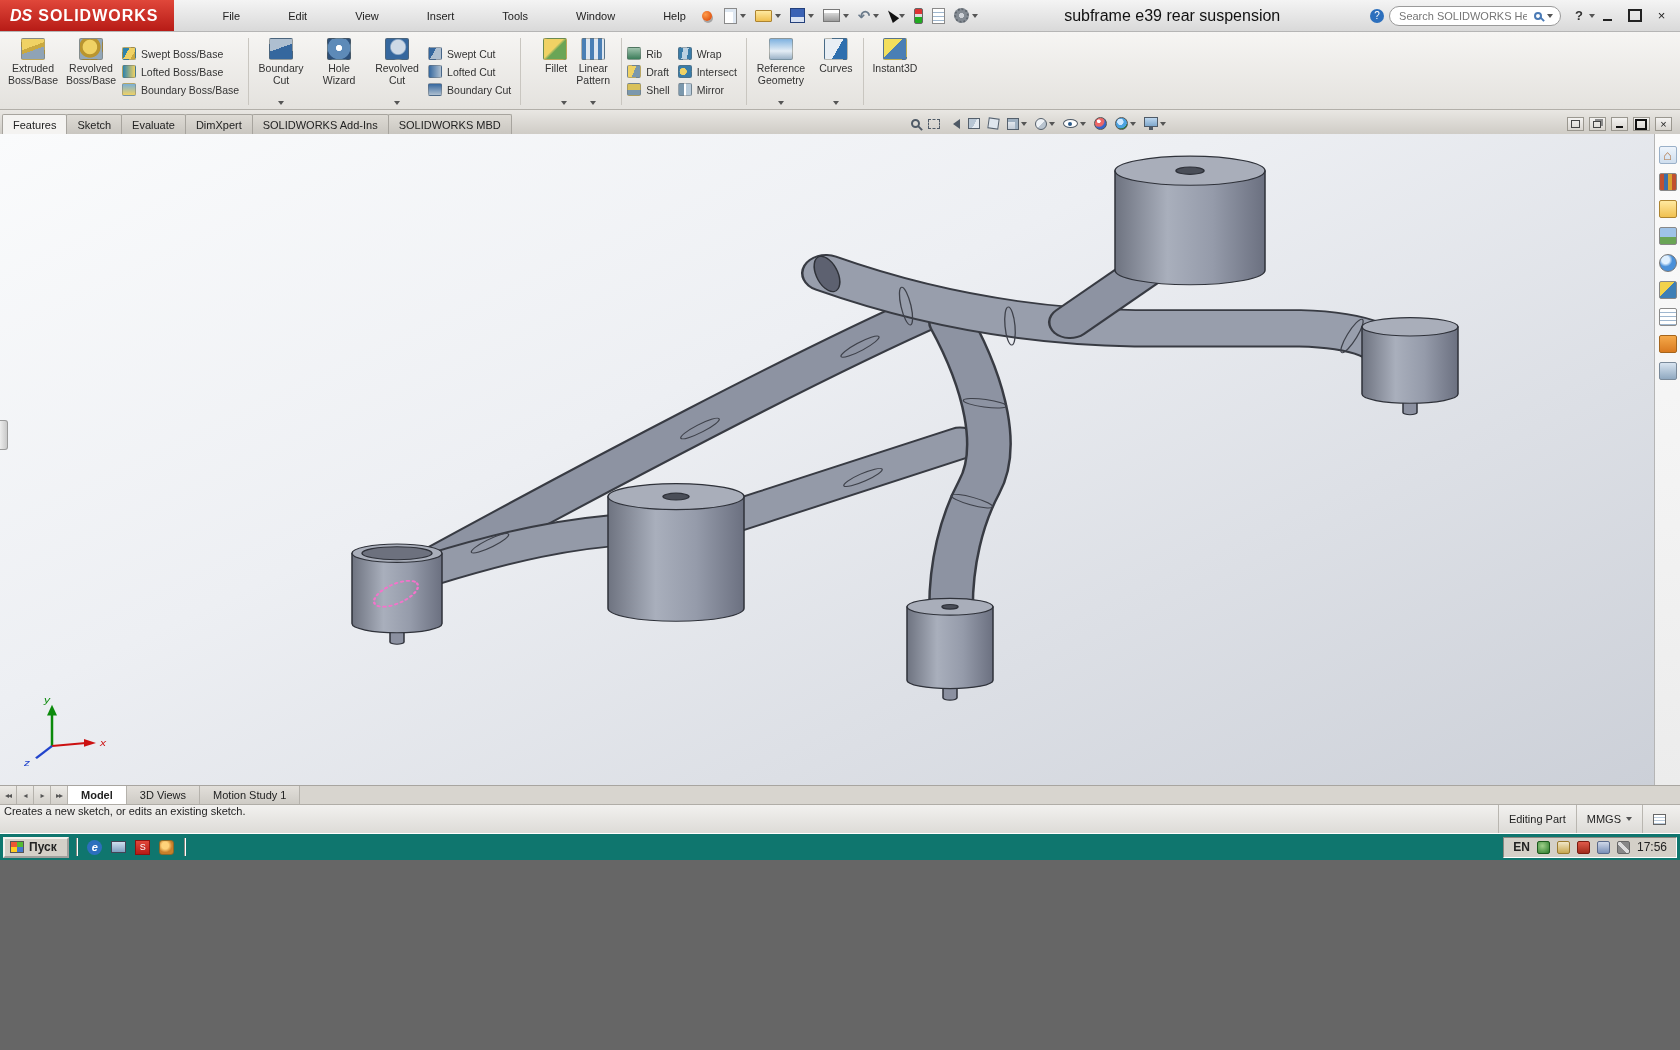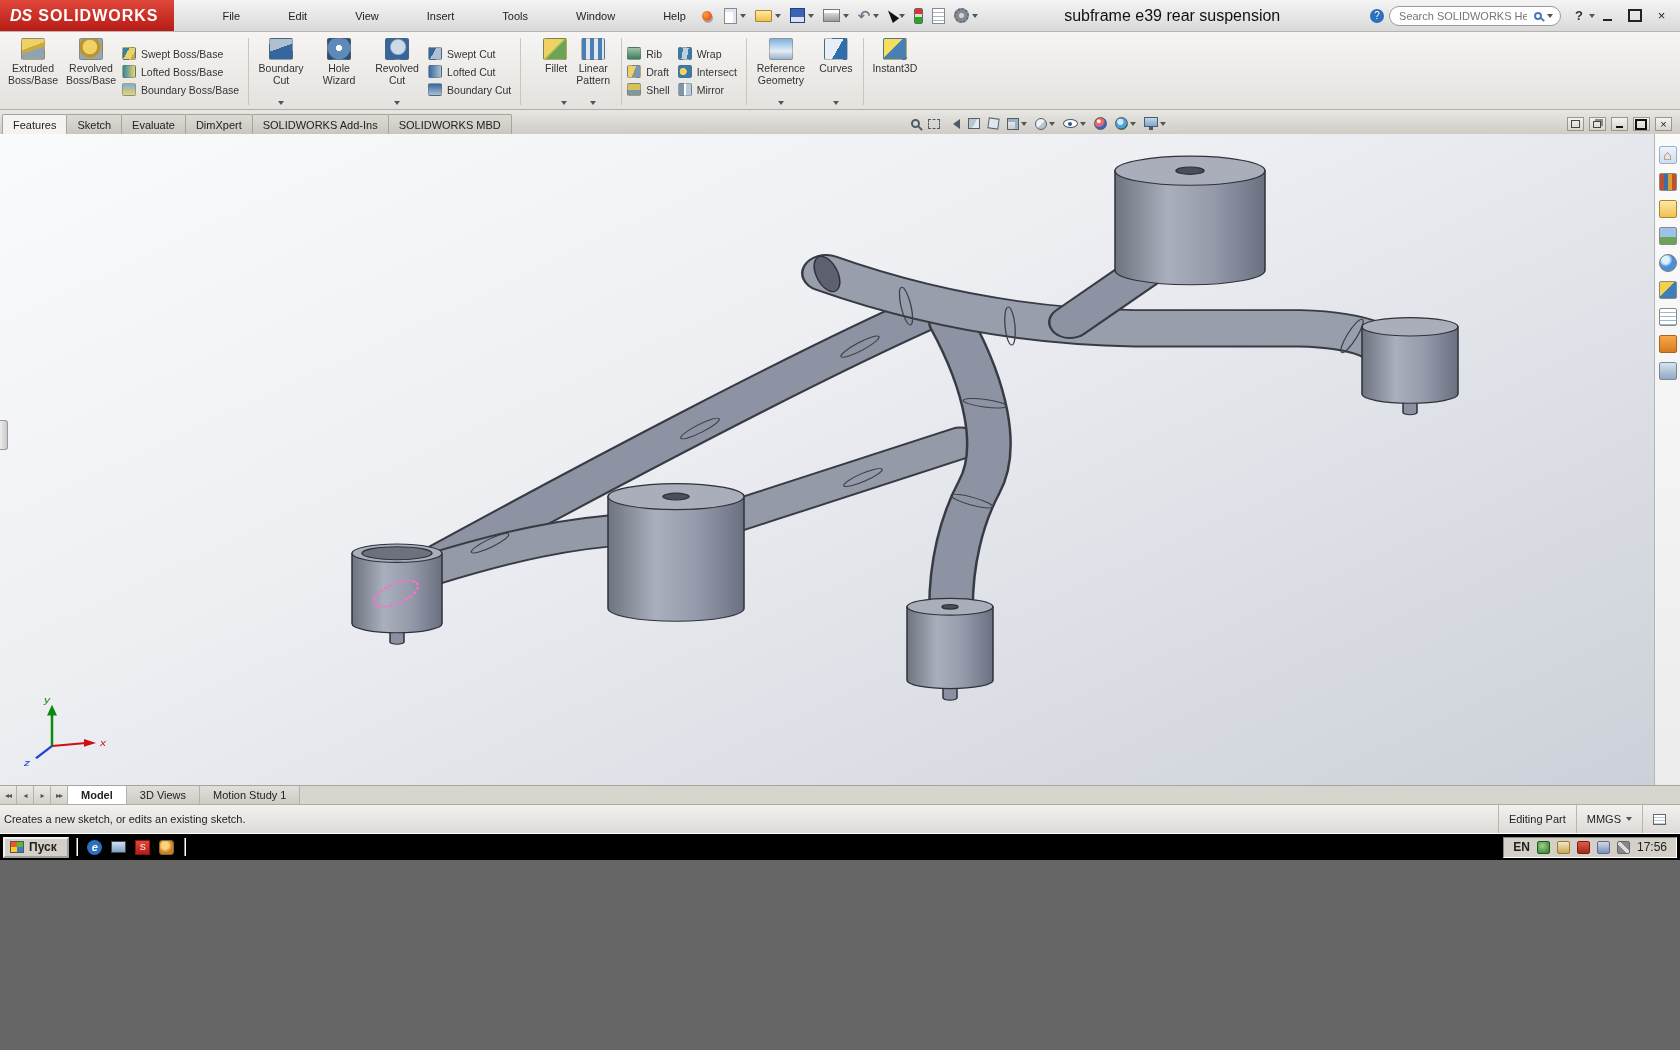--- a/index.html
+++ b/index.html
@@ -117,27 +117,27 @@
   .tp-forum{background:linear-gradient(#f5a94a,#d97a20);border:1px solid #a5651c;}
   .tp-docmgr{background:linear-gradient(#d8e4f0,#8fa8c0);border:1px solid #7a8a9a;}
 
   
   .doctabs{flex:0 0 19px;display:flex;align-items:stretch;background:#d8d5cf;border-top:1px solid #a8a5a0;}
   .nb{width:17px;display:flex;align-items:center;justify-content:center;border-right:1px solid #b5b2ac;color:#555;font-size:8px;background:linear-gradient(#eceae6,#d3d0ca);letter-spacing:-1px;}
   .dtab{padding:2px 13px;display:flex;align-items:center;border-right:1px solid #b5b2ac;background:linear-gradient(#e2dfda,#cecbc5);white-space:nowrap;}
   .dtab.active{background:#fff;font-weight:bold;}
 
   
-  .statusbar{flex:0 0 19px;display:flex;align-items:center;background:linear-gradient(#f2f1ef,#dddbd7);border-top:1px solid #b0ada7;padding:0 4px;}
+  .statusbar{flex:0 0 19px;display:flex;align-items:flex-start;background:linear-gradient(#f2f1ef,#dddbd7);border-top:1px solid #b0ada7;padding:0 4px;}
   .sb-right{margin-left:auto;display:flex;align-items:center;height:100%;}
   .sb-cell{display:flex;align-items:center;gap:5px;padding:8px 10px;border-left:1px solid #b9b6b0;height:100%;}
   .sb-panel{width:13px;height:11px;border:1px solid #666;background:repeating-linear-gradient(#fff 0 2px,#b9cadb 2px 3px);}
 
   
-  .taskbar{flex:0 0 27px;background:#000000;border-top:1px solid #fff;display:flex;align-items:center;padding:2px 3px;gap:4px;font-size:12px;}
+  .taskbar{flex:0 0 27px;background:#0f766e;border-top:1px solid #fff;display:flex;align-items:center;padding:2px 3px;gap:4px;font-size:12px;}
   .start{display:flex;align-items:center;gap:5px;padding:0 10px 0 5px;background:#d4d0c8;border:2px outset #f4f2ee;font-weight:bold;height:21px;}
   .flag{width:14px;height:12px;background:conic-gradient(#5b3 0 25%,#47c 25% 50%,#fc2 50% 75%,#e53 75%);border:1px solid #555;}
   .ql-sep{width:2px;height:18px;border-left:1px solid #8a877f;border-right:1px solid #fff;margin:0 3px;}
   .qlbtn{width:20px;height:20px;display:flex;align-items:center;justify-content:center;}
   .ql-ie{width:15px;height:15px;border-radius:50%;background:#2c6fbd;color:#fff;font-weight:bold;font-style:italic;display:flex;align-items:center;justify-content:center;font-size:11px;}
   .ql-desktop{width:15px;height:12px;border:1.5px solid #445;background:linear-gradient(#cfe0f0,#7fa0c0);}
   .ql-sw{width:15px;height:15px;background:linear-gradient(#e0473a,#b71b16);border:1px solid #8a1410;color:#fff;font-size:9px;display:flex;align-items:center;justify-content:center;}
   .ql-media{width:15px;height:15px;border-radius:3px;background:radial-gradient(circle at 40% 35%,#ffd27a 0 30%,#c87f2a 60%);border:1px solid #8a6a2a;}
   .tray{margin-left:auto;display:flex;align-items:center;gap:7px;border:1px solid;border-color:#8a877f #fff #fff #8a877f;padding:0 9px;height:21px;background:#d4d0c8;}
   .tray-ic{width:13px;height:13px;border-radius:2px;}

